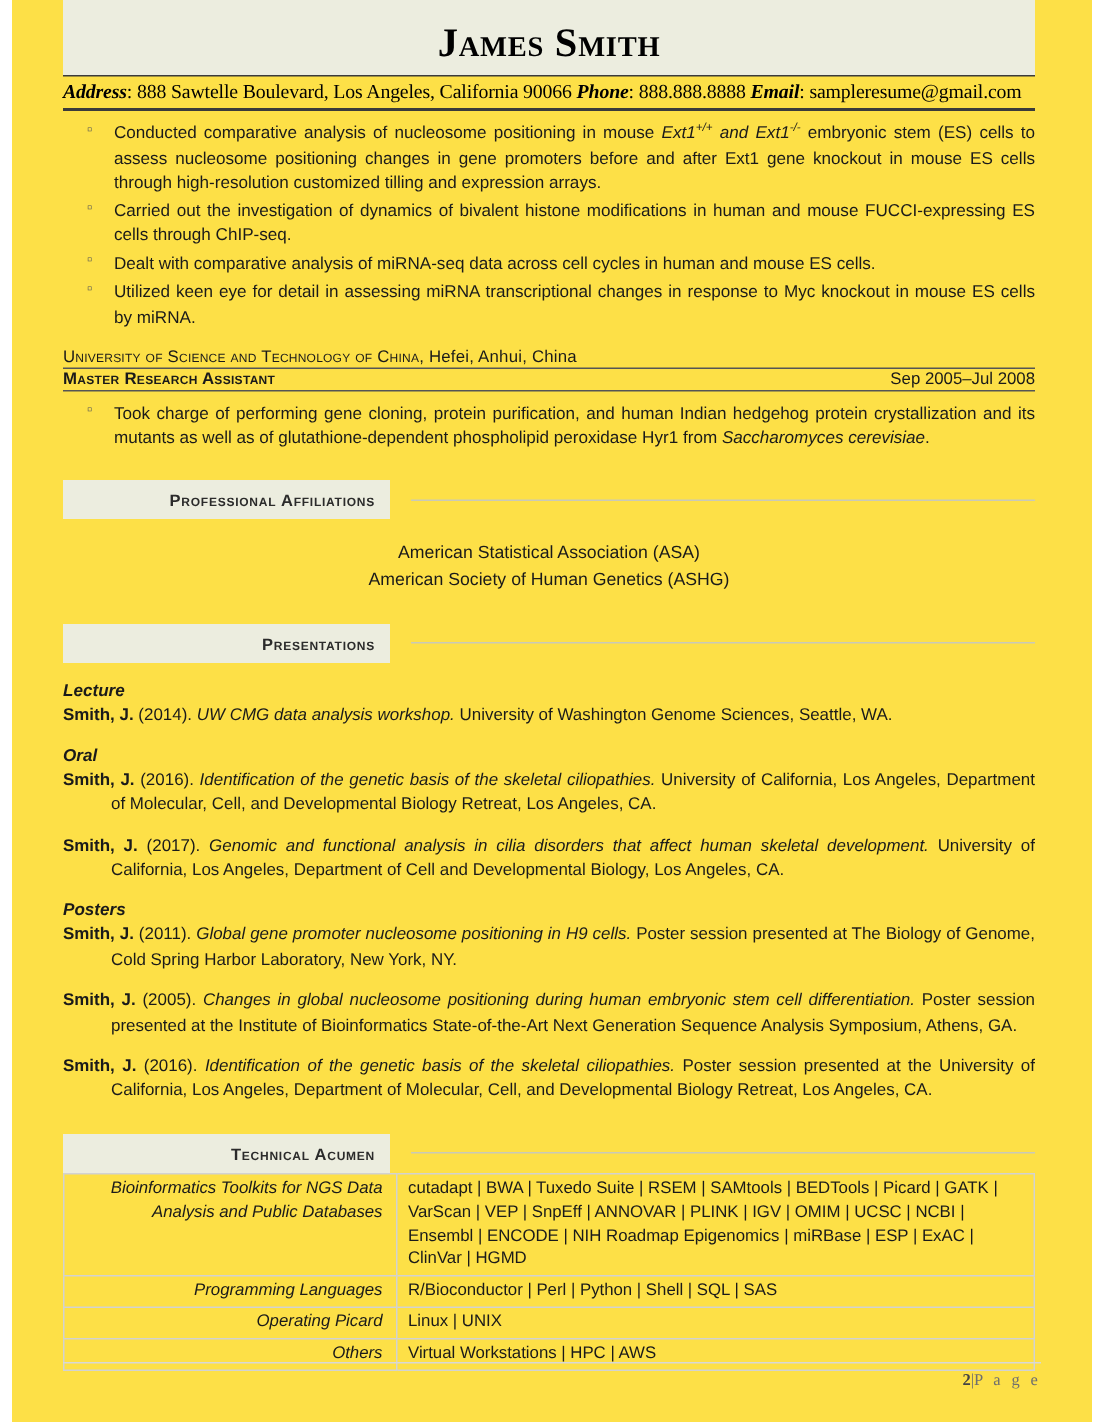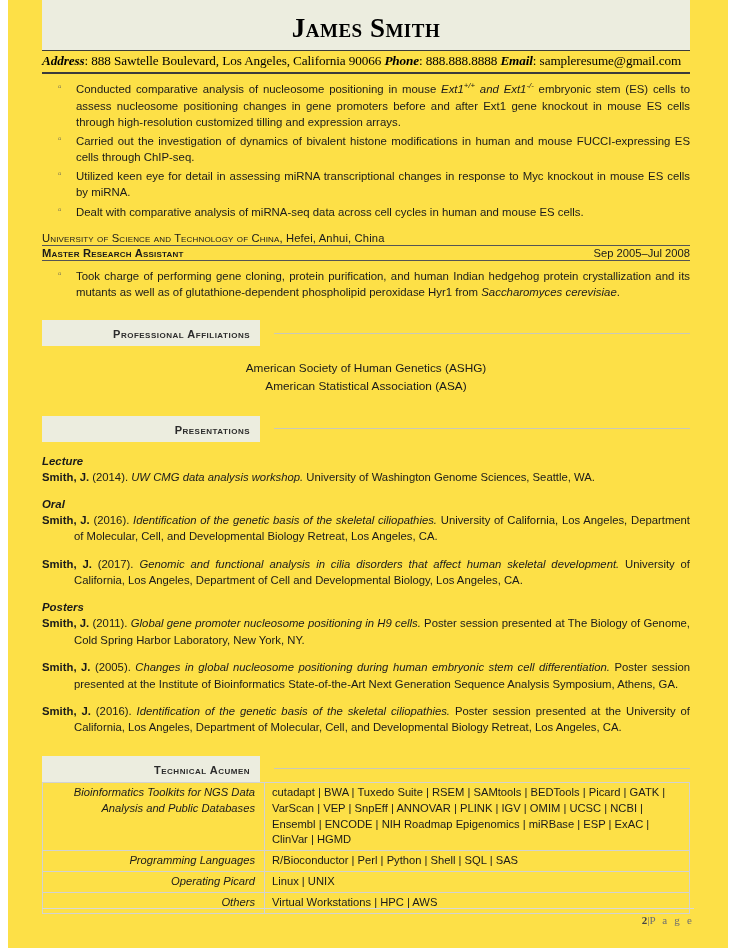--- a/index.html
+++ b/index.html
@@ -217,44 +217,44 @@
       <div class="name">James Smith</div>
     </div>
 
     <div class="contact-line">
       <span class="lbl">Address</span><span>: 888 Sawtelle Boulevard, Los Angeles, California 90066 </span><span class="lbl">Phone</span><span>: 888.888.8888 </span><span class="lbl">Email</span><span>: sampleresume@gmail.com</span>
     </div>
 
     <ul class="bullets" id="top-bullets">
         <li><span>Conducted comparative analysis of nucleosome positioning in mouse </span><i>Ext1</i><sup class="it">+/+</sup><i> and </i><i>Ext1</i><sup class="it">-/-</sup><span> embryonic stem (ES) cells to assess nucleosome positioning changes in gene promoters before and after Ext1 gene knockout in mouse ES cells through high-resolution customized tilling and expression arrays.</span></li>
         <li><span>Carried out the investigation of dynamics of bivalent histone modifications in human and mouse FUCCI-expressing ES cells through ChIP-seq.</span></li>
+        <li><span>Dealt with comparative analysis of miRNA-seq data across cell cycles in human and mouse ES cells.</span></li>
         <li><span>Utilized keen eye for detail in assessing miRNA transcriptional changes in response to Myc knockout in mouse ES cells by miRNA.</span></li>
-        <li><span>Dealt with comparative analysis of miRNA-seq data across cell cycles in human and mouse ES cells.</span></li>
       </ul>
 
     <div class="entry">
       <div class="entry-school">
         <span>University of Science and Technology of China</span><span class="plain">, Hefei, Anhui, China</span>
       </div>
       <div class="entry-role-row">
         <div class="entry-role">Master Research Assistant</div>
         <div class="entry-date">Sep 2005–Jul 2008</div>
       </div>
       <ul class="bullets" id="exp-bullets">
           <li><span>Took charge of performing gene cloning, protein purification, and human Indian hedgehog protein crystallization and its mutants as well as of glutathione-dependent phospholipid peroxidase Hyr1 from </span><i>Saccharomyces cerevisiae</i><span>.</span></li>
         </ul>
     </div>
 
     <div class="section-head">
       <div class="band"><span>Professional Affiliations</span></div>
       <div class="rule"></div>
     </div>
     <div class="affiliations" id="affiliations">
+        <div>American Statistical Association (ASA)</div>
         <div>American Society of Human Genetics (ASHG)</div>
-        <div>American Statistical Association (ASA)</div>
       </div>
 
     <div class="section-head">
       <div class="band"><span>Presentations</span></div>
       <div class="rule"></div>
     </div>
     <div id="presentations">
         <div class="pres-group">
           <div class="pres-group-title">Lecture</div>
           <div class="cite tight"><b>Smith, J.</b><span> (2014). </span><i>UW CMG data analysis workshop.</i><span> University of Washington Genome Sciences, Seattle, WA.</span></div>

